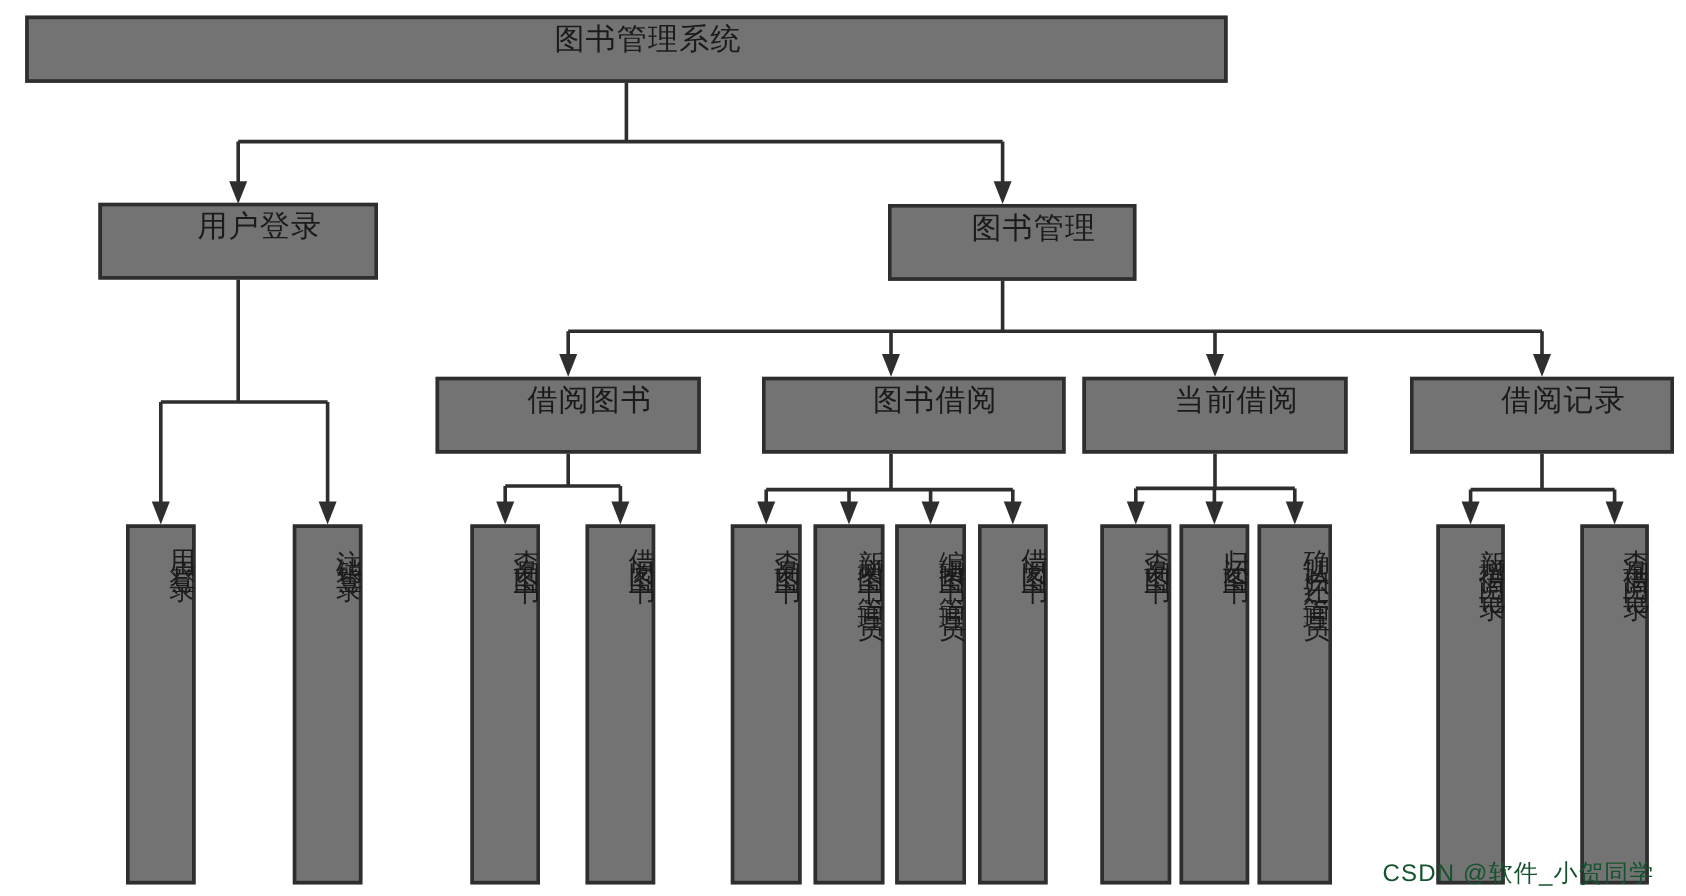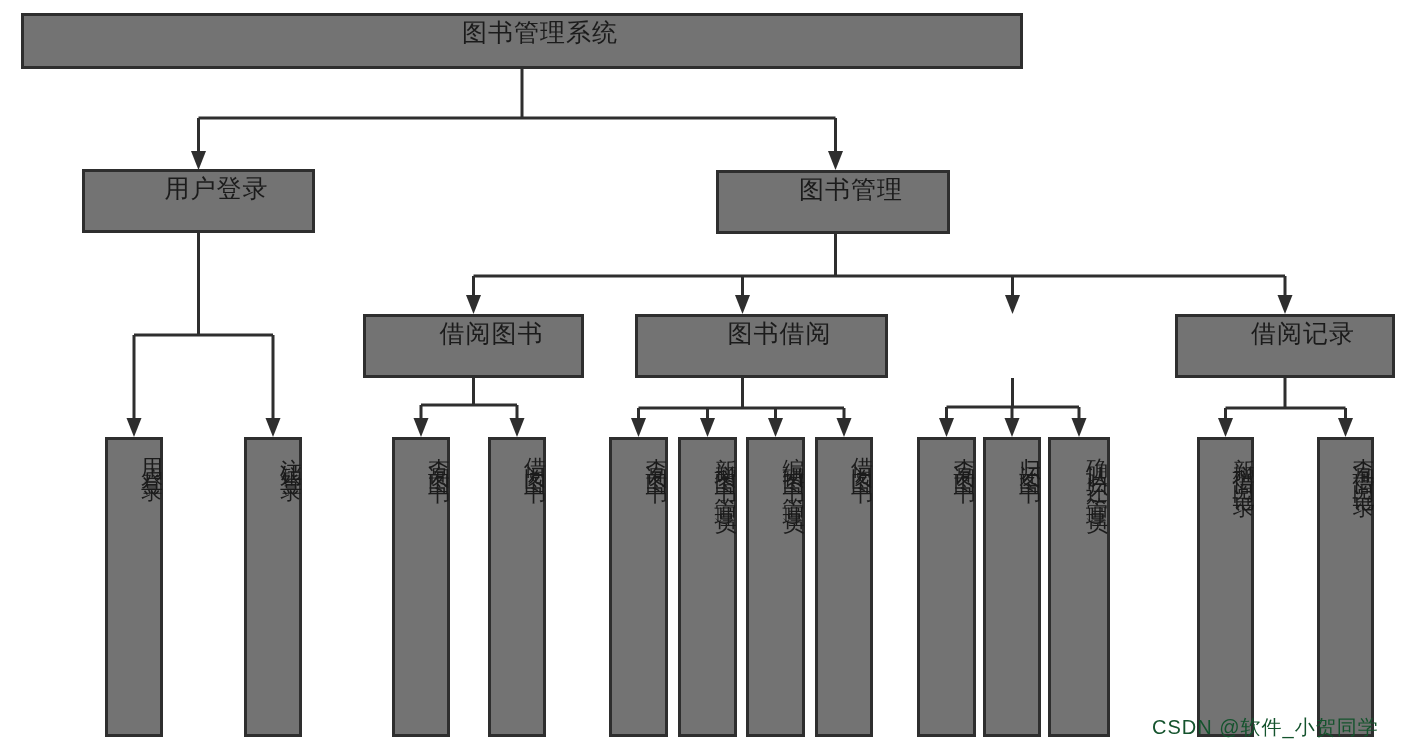--- a/index.html
+++ b/index.html
@@ -109,29 +109,32 @@
     </g>
   </svg>
 
   <div class="node h" style="left:21px; top:13px; width:1002px; height:56px;">
     <span>图书管理系统</span>
   </div>
 
   <div class="node h" style="left:82px; top:169px; width:233px; height:64px;">
     <span>用户登录</span>
   </div>
-  <div class="node h" style="left:716px; top:170px; width:234px; height:64px;">
+  <div class="node h" style="left:740px; top:170px; width:207px; height:64px;">
     <span>图书管理</span>
   </div>
 
   <div class="node h" style="left:363px; top:314px; width:221px; height:64px;">
     <span>借阅图书</span>
   </div>
   <div class="node h" style="left:635px; top:314px; width:253px; height:64px;">
     <span>图书借阅</span>
+  </div>
+  <div class="node h" style="left:902px; top:314px; width:221px; height:64px;">
+    <span>当前借阅</span>
   </div>
   <div class="node h" style="left:1175px; top:314px; width:220px; height:64px;">
     <span>借阅记录</span>
   </div>
 
   <div class="node leaf" style="left:105px; top:437px; width:58px; height:300px;">
     <span>用户登录</span>
   </div>
   <div class="node leaf" style="left:244px; top:437px; width:58px; height:300px;">
     <span>注销登录</span>

